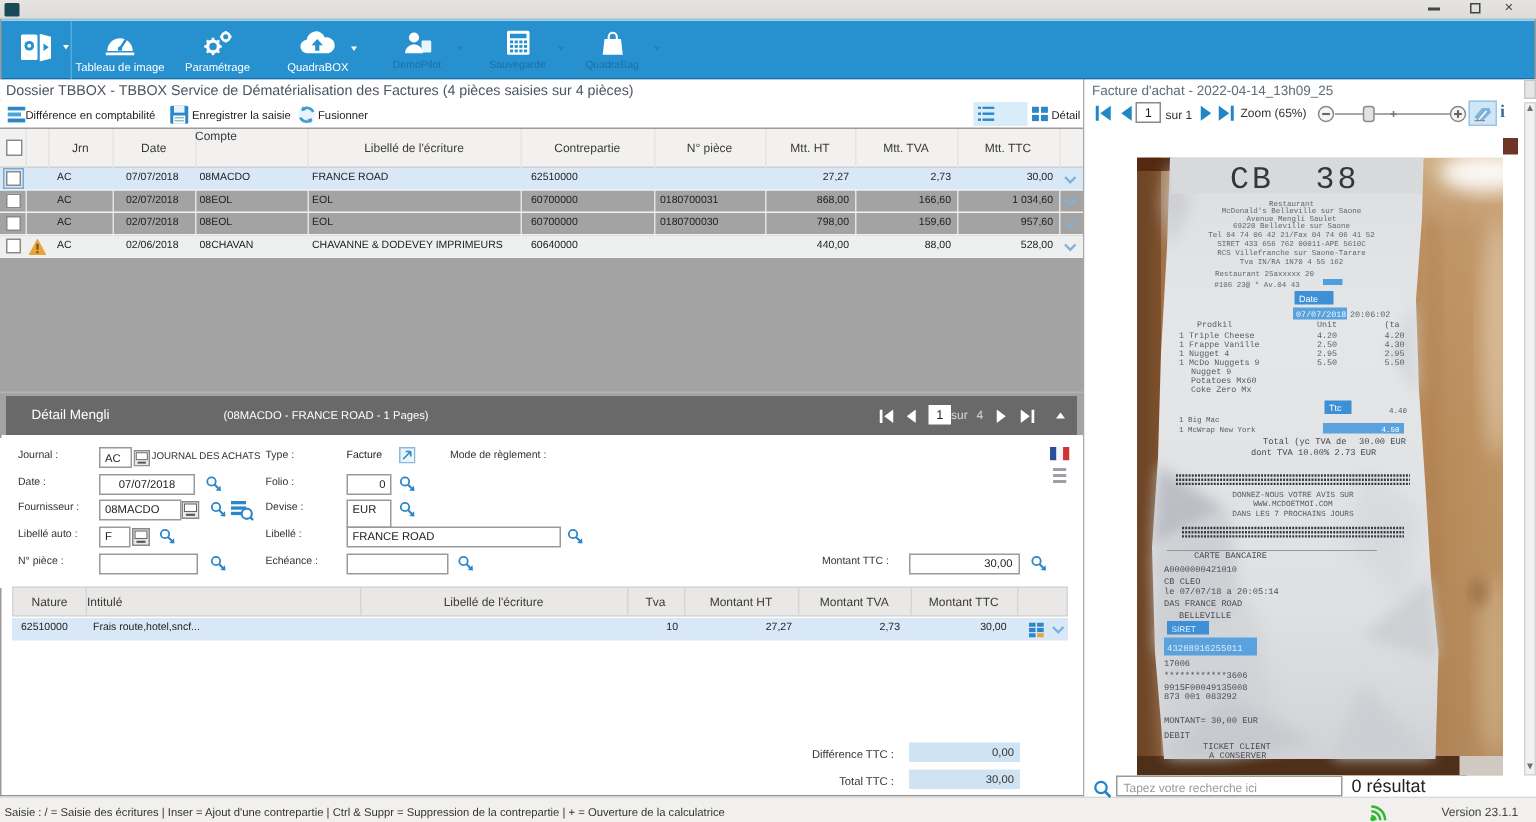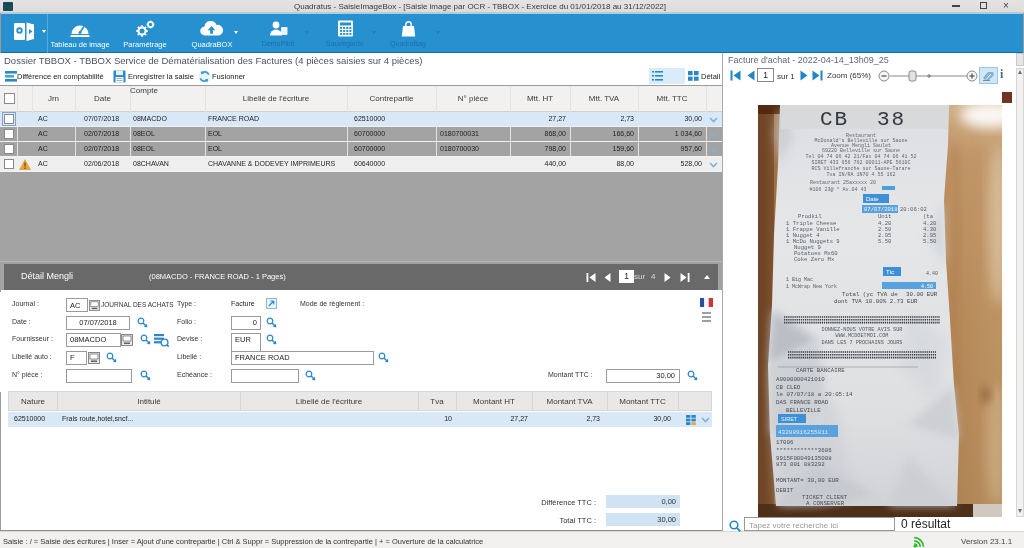--- a/index.html
+++ b/index.html
@@ -8,21 +8,20 @@
 .t9{font-size:7px;color:#333}
 .t10{font-size:7px;color:#222}
 .t11{font-size:7.5px;color:#222}
 .th{font-size:8px;color:#3a3a3a}
 .mg{}
 </style></head>
 <body>
 
 <div class="abs" style="left:0;top:0;width:1024px;height:13px;background:linear-gradient(#e6e4e3,#dcdcdb);border-bottom:1px solid #c8c8c8">
   <div class="abs" style="left:3px;top:2px;width:10px;height:9px;background:#1a4a5a;border-radius:1px"></div>
-  <div class="abs" style="left:0;top:2px;width:960px;text-align:center;font-size:8px;color:#3a3a3a">Quadratus - SaisieImageBox - [Saisie image par OCR - TBBOX - Exercice du 01/01/2018 au 31/12/2022]</div>
   <div class="abs" style="left:952px;top:5px;width:8px;height:1.5px;background:#444"></div>
   <div class="abs" style="left:980px;top:2px;width:7px;height:7px;border:1.2px solid #444"></div>
   <div class="abs" style="left:1003px;top:1px;font-size:10px;color:#444;line-height:10px">×</div>
 </div>
 
 <div class="abs" style="left:0;top:13px;width:1024px;height:40px;background:#2791cf;border-top:1px solid #9fd0ec;border-bottom:1px solid #1a6da3">
 
   <svg class="abs" style="left:13px;top:6px" width="26" height="24" viewBox="0 0 26 24">
     <rect x="1" y="3" width="11" height="17" rx="1" fill="#fff"></rect>
     <circle cx="6.5" cy="10.5" r="3.2" fill="#2791cf"></circle>
@@ -413,21 +412,21 @@
   <svg class="abs mg" style="left:687px;top:78px" width="11" height="11" viewBox="0 0 11 11">
       <circle cx="4" cy="4" r="2.8" fill="none" stroke="#2b87c8" stroke-width="1.2"></circle>
       <path d="M6.1 6.1 L9 9" stroke="#2b87c8" stroke-width="1.4"></path>
       <path d="M6.8 10 L10.3 10.3 L10 6.8 Z" fill="#2b87c8"></path>
     </svg>
 </div>
 
 <div class="abs" id="itable" style="left:0;top:391px;width:722px;height:52px">
   <div class="abs" style="left:8px;top:0;width:704px;height:20px;background:#e9e8e7;border:1px solid #d5d5d5"></div>
   <div class="abs th" style="left:8px;top:6px;width:50px;text-align:center;color:#3a3a3a">Nature</div>
-  <div class="abs th" style="left:58px;top:6px;width:182px;text-align:center;color:#3a3a3a">Intitulé</div>
+  <div class="abs th" style="left:58px;top:6px;width:182px;text-align:left;color:#3a3a3a">Intitulé</div>
   <div class="abs th" style="left:240px;top:6px;width:178px;text-align:center;color:#3a3a3a">Libellé de l'écriture</div>
   <div class="abs th" style="left:418px;top:6px;width:38px;text-align:center;color:#3a3a3a">Tva</div>
   <div class="abs th" style="left:456px;top:6px;width:76px;text-align:center;color:#3a3a3a">Montant HT</div>
   <div class="abs th" style="left:532px;top:6px;width:75px;text-align:center;color:#3a3a3a">Montant TVA</div>
   <div class="abs th" style="left:607px;top:6px;width:71px;text-align:center;color:#3a3a3a">Montant TTC</div>
   <div class="abs" style="left:57px;top:1px;width:1px;height:19px;background:#d5d5d5"></div>
   <div class="abs" style="left:240px;top:1px;width:1px;height:19px;background:#d5d5d5"></div>
   <div class="abs" style="left:418px;top:1px;width:1px;height:19px;background:#d5d5d5"></div>
   <div class="abs" style="left:456px;top:1px;width:1px;height:19px;background:#d5d5d5"></div>
   <div class="abs" style="left:532px;top:1px;width:1px;height:19px;background:#d5d5d5"></div>

